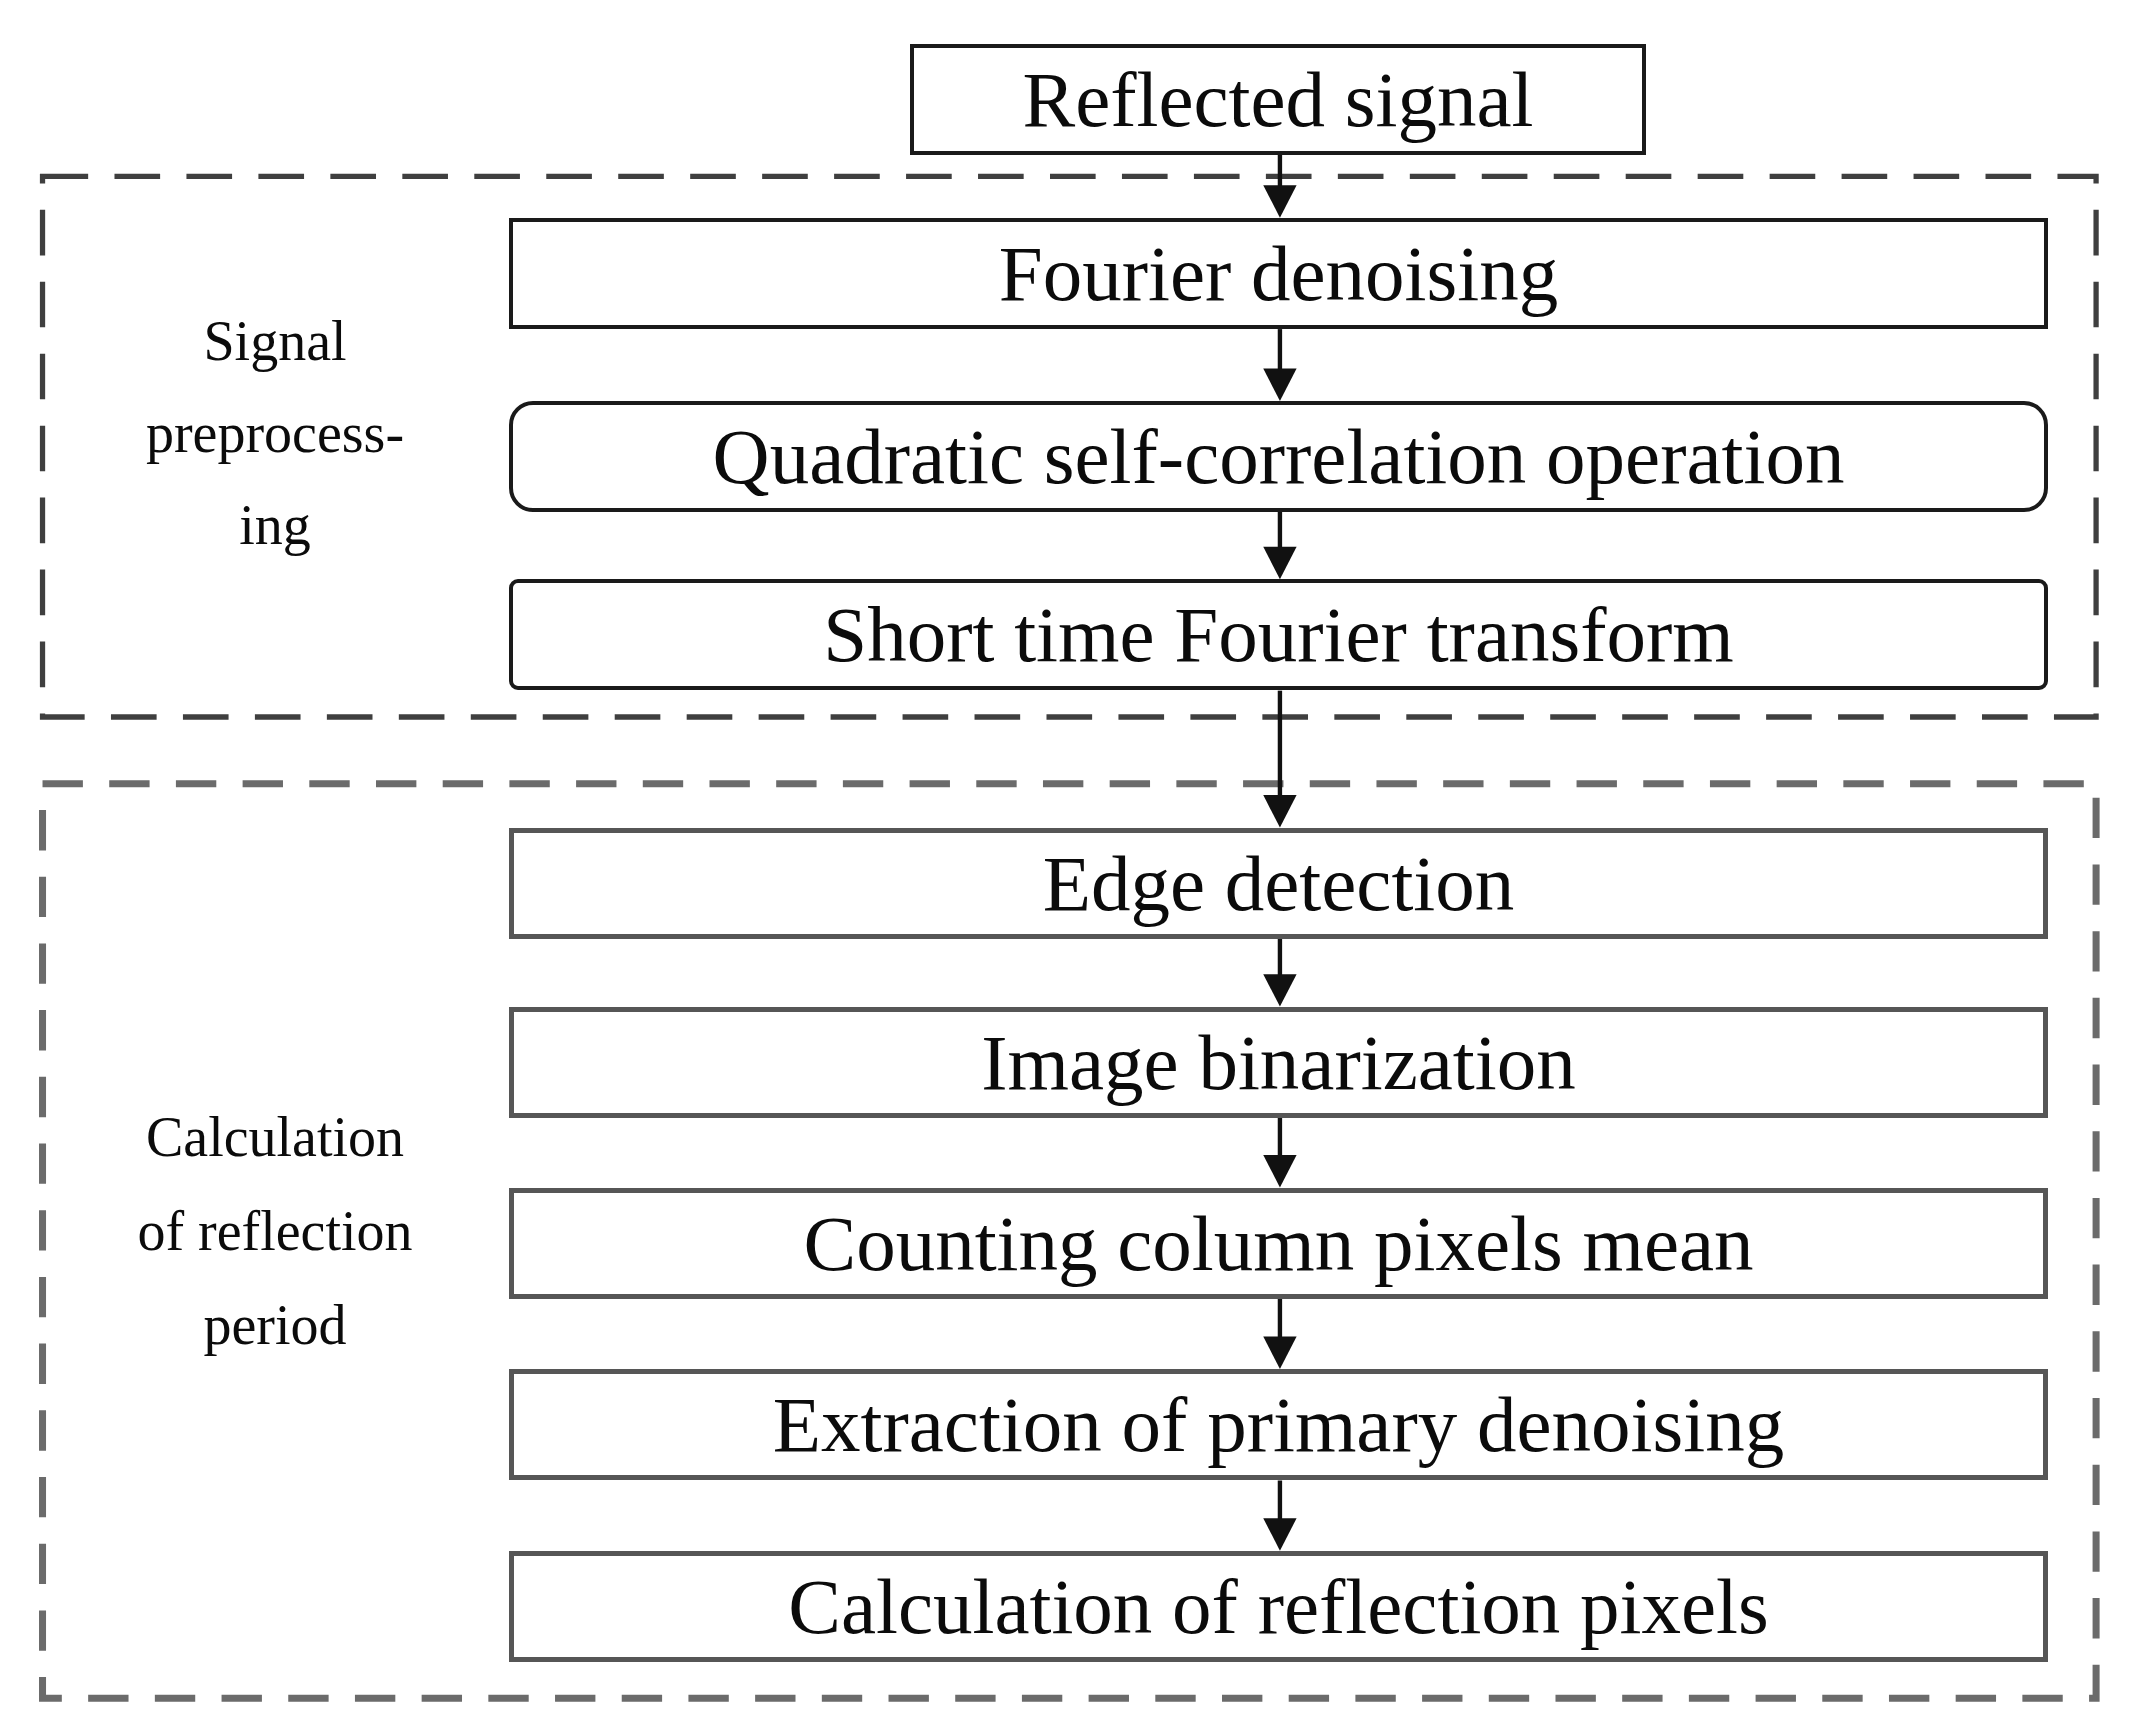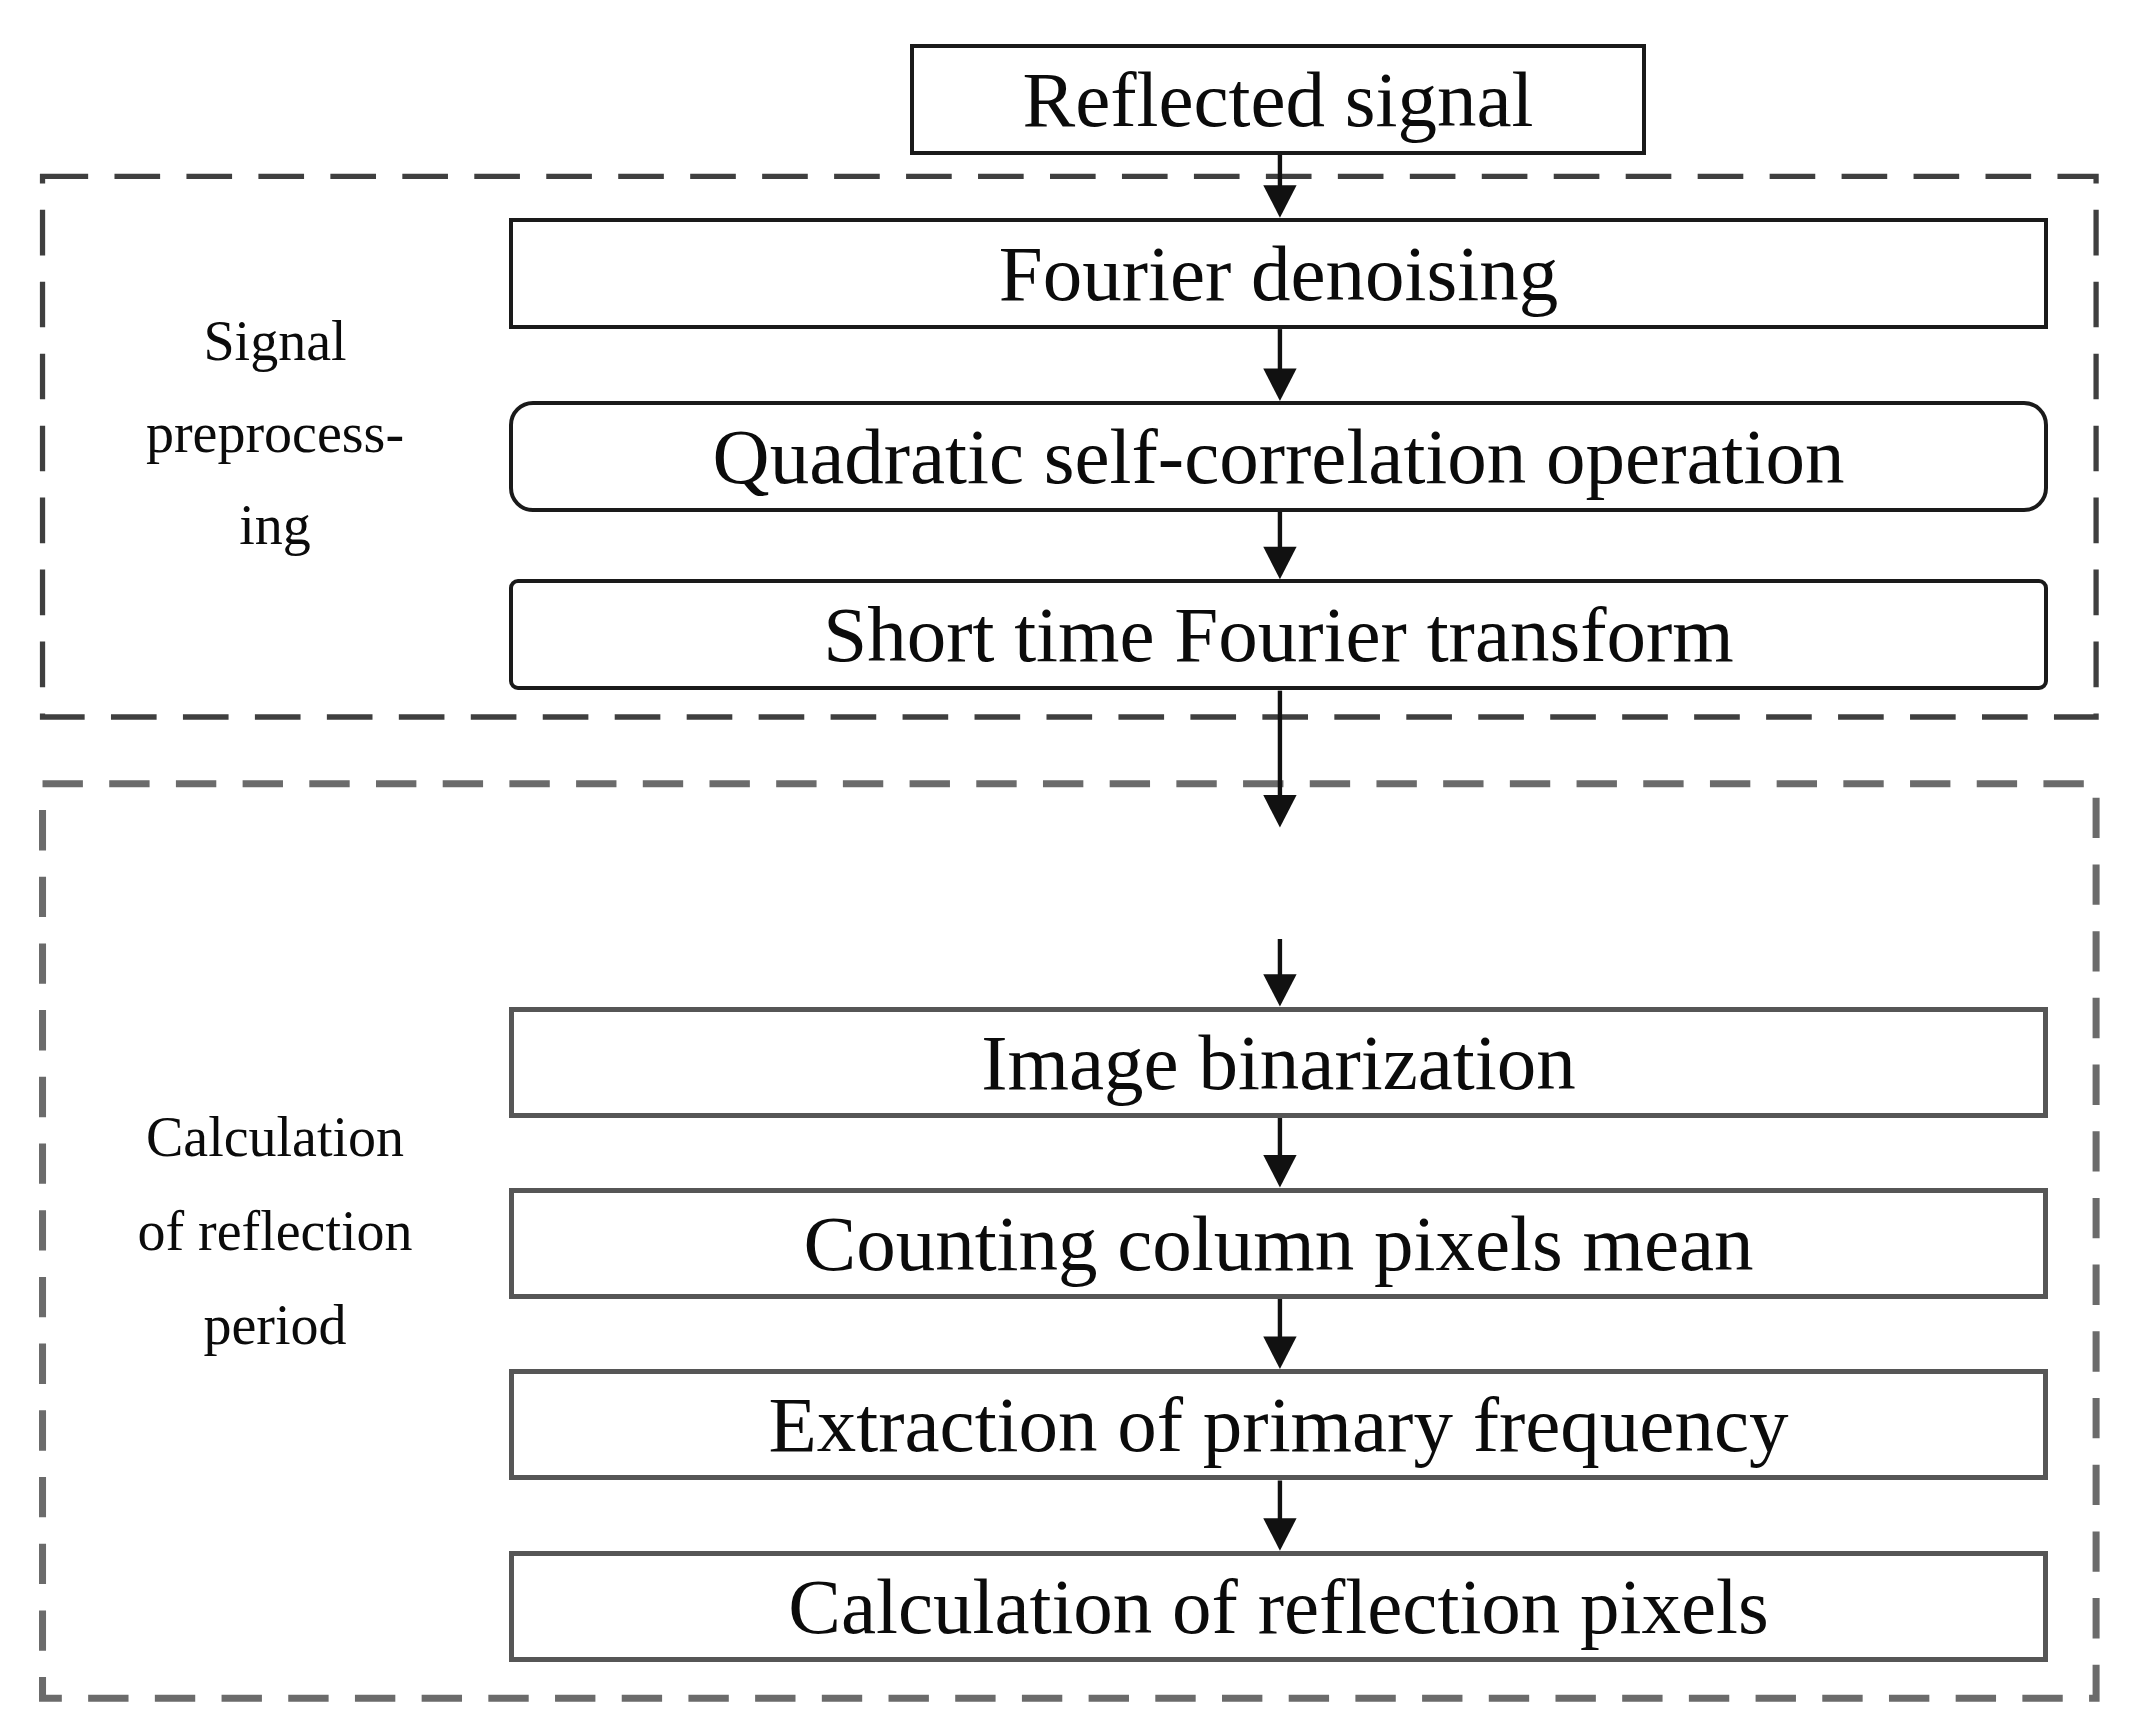--- a/index.html
+++ b/index.html
@@ -116,27 +116,30 @@
   <div class="node dark step" style="top:579px;border-radius:9px;">
     <span>Short time Fourier transform</span>
   </div>
 
   <div class="glabel glabel-2">
     <div>Calculation</div>
     <div>of reflection</div>
     <div>period</div>
   </div>
 
+  <div class="node gray step" style="top:828px;">
+    <span>Edge detection</span>
+  </div>
   <div class="node gray step" style="top:1007px;">
     <span>Image binarization</span>
   </div>
   <div class="node gray step" style="top:1188px;">
     <span>Counting column pixels mean</span>
   </div>
   <div class="node gray step" style="top:1369px;">
-    <span>Extraction of primary frequency</span>
+    <span>Extraction of primary denoising</span>
   </div>
   <div class="node gray step" style="top:1551px;">
     <span>Calculation of reflection pixels</span>
   </div>
 
 </div>
 
 
 </body></html>

